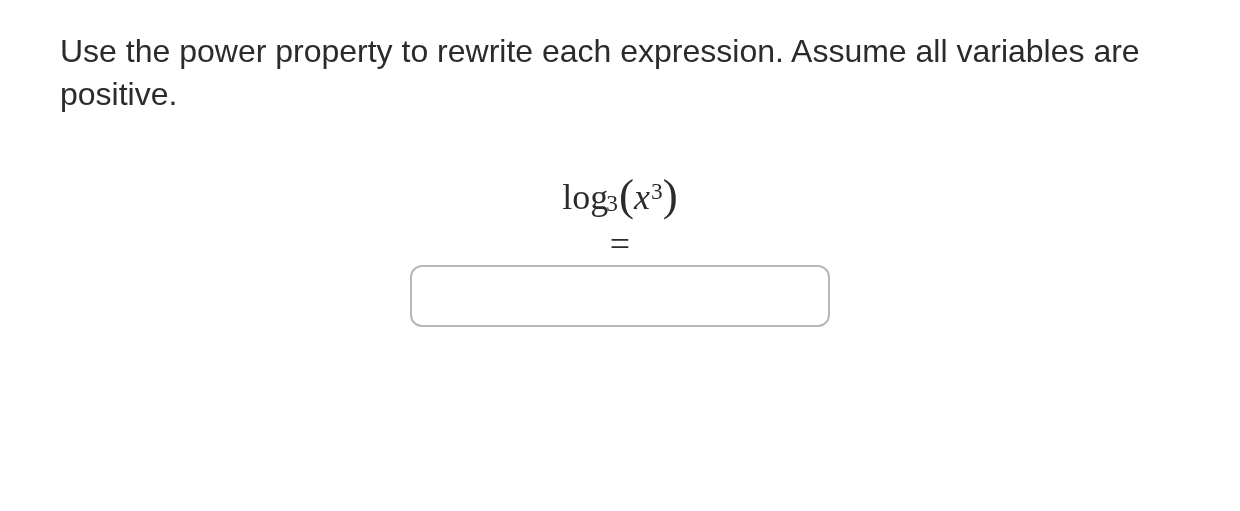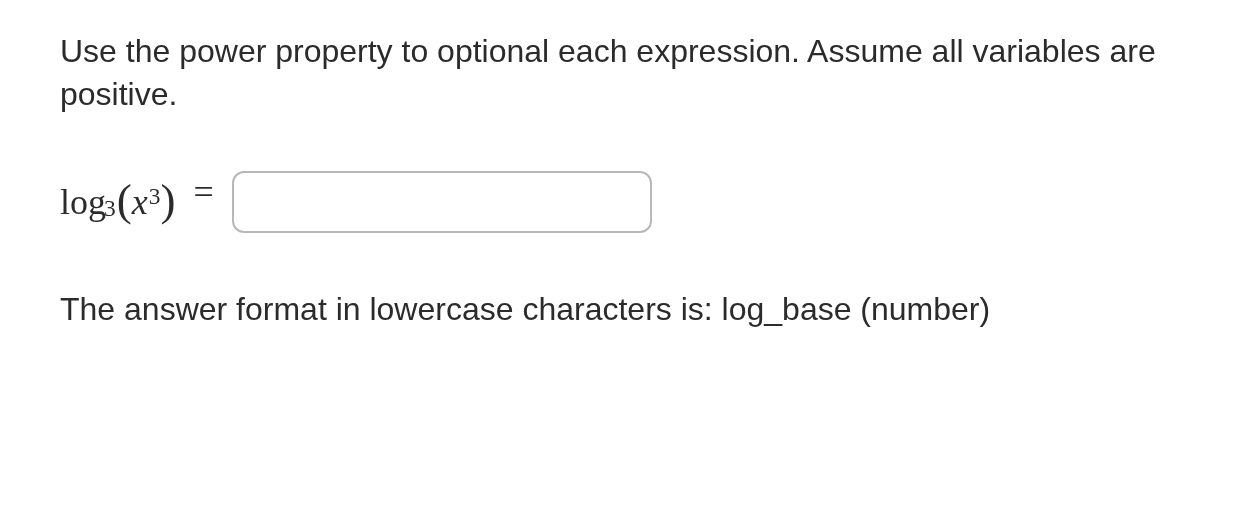--- a/index.html
+++ b/index.html
@@ -14,23 +14,25 @@
       padding: 30px 60px;
       width: 1240px;
       background: #fff;
     }
     .instruction {
       line-height: 1.35;
       margin-bottom: 55px;
     }
     .expression-row {
       display: flex;
+      align-items: center;
       margin-bottom: 55px;
       font-family: 'Times New Roman', serif;
       font-size: 36px;
+      flex-direction: column;
     }
     .math {
       display: inline-flex;
       align-items: center;
     }
     .log-text {
       font-family: 'Times New Roman', serif;
     }
     .sub {
       font-size: 0.65em;
@@ -68,30 +70,29 @@
       outline: none;
       font-family: inherit;
     }
     .hint {
       line-height: 1.35;
     }
   </style>
 </head>
 <body>
 
-<div class="instruction">Use the power property to optional each expression. Assume all variables are positive.</div>
+<div class="instruction">Use the power property to rewrite each expression. Assume all variables are positive.</div>
 
 <div class="expression-row">
   <span class="math">
     <span class="log-text">log</span>
       <span class="sub">3</span>
       <span class="paren">(</span>
       <span class="var">x</span>
       <span class="sup">3</span>
       <span class="paren">)</span>
   </span>
   <span class="equals">=</span>
   <input type="text" class="answer-input" value="" style="">
 </div>
 
 <div class="hint">
-  <div>The answer format in lowercase characters is: log_base (number)</div>
 </div>
 
 </body></html>

